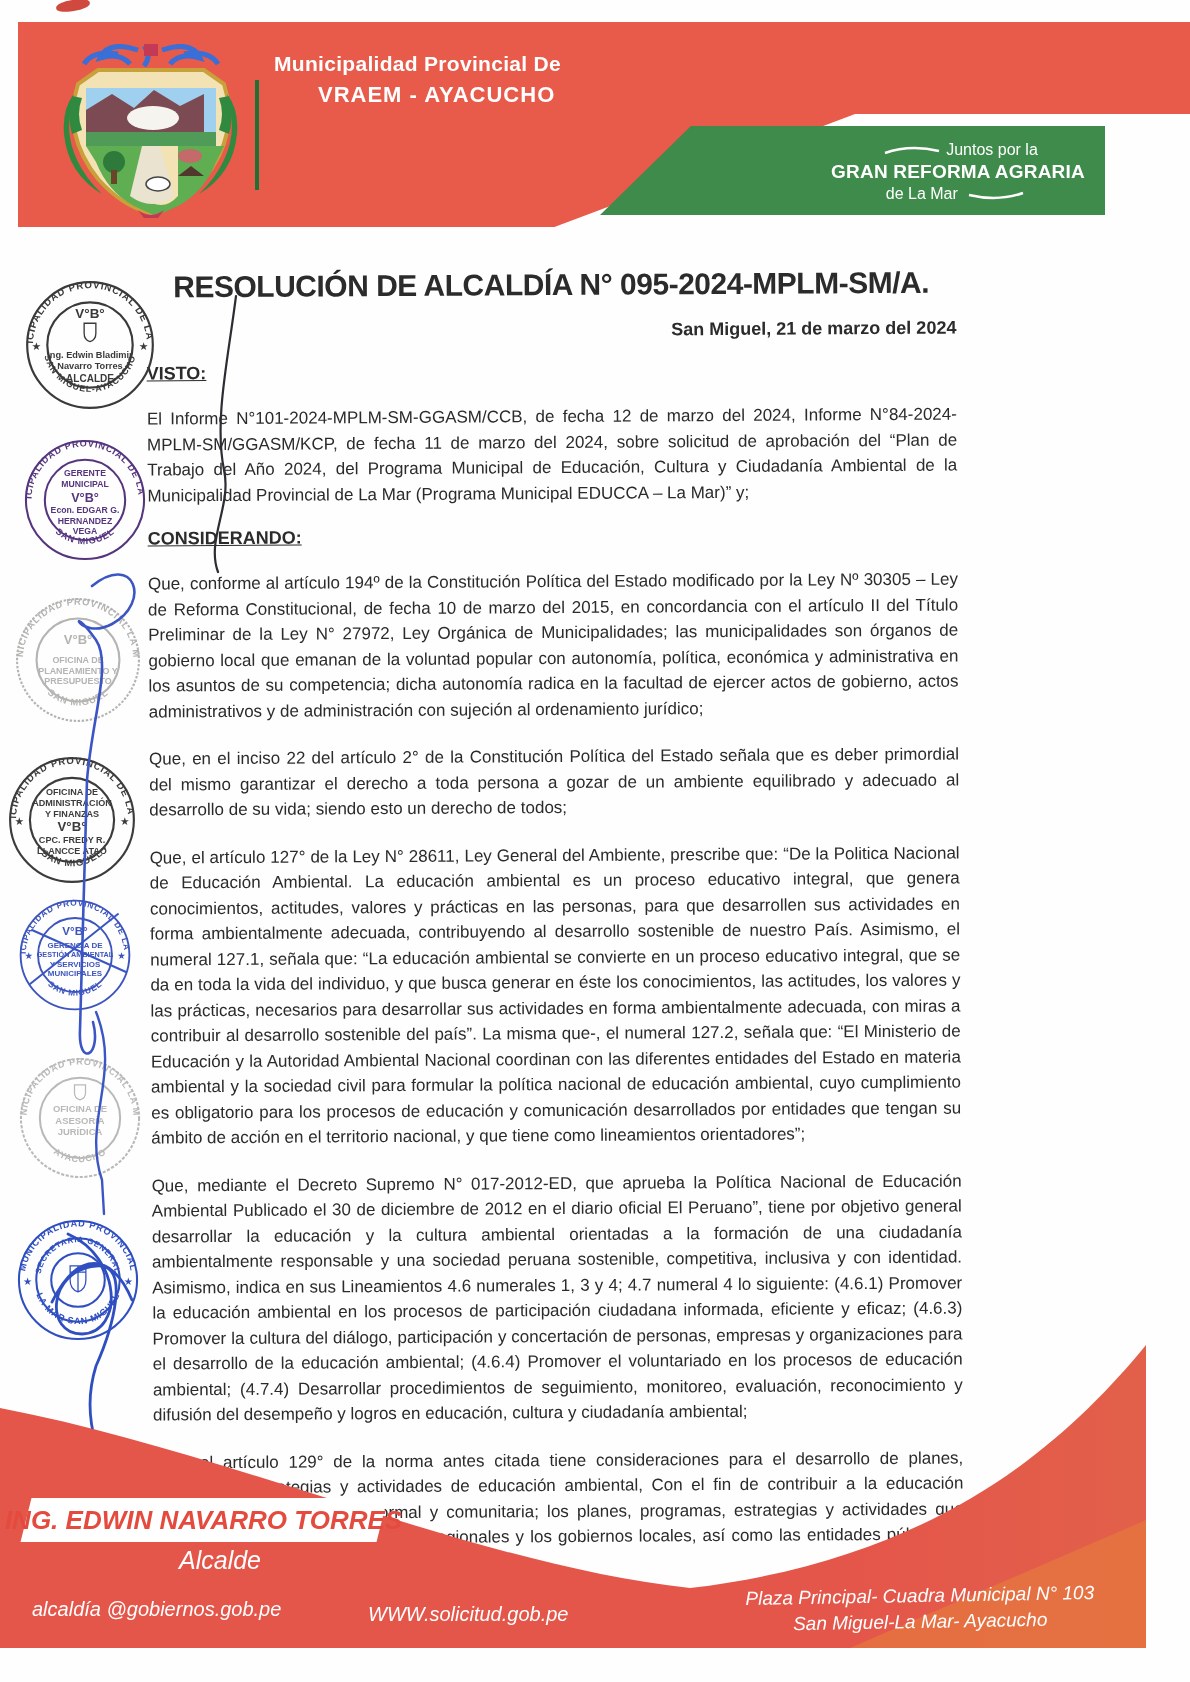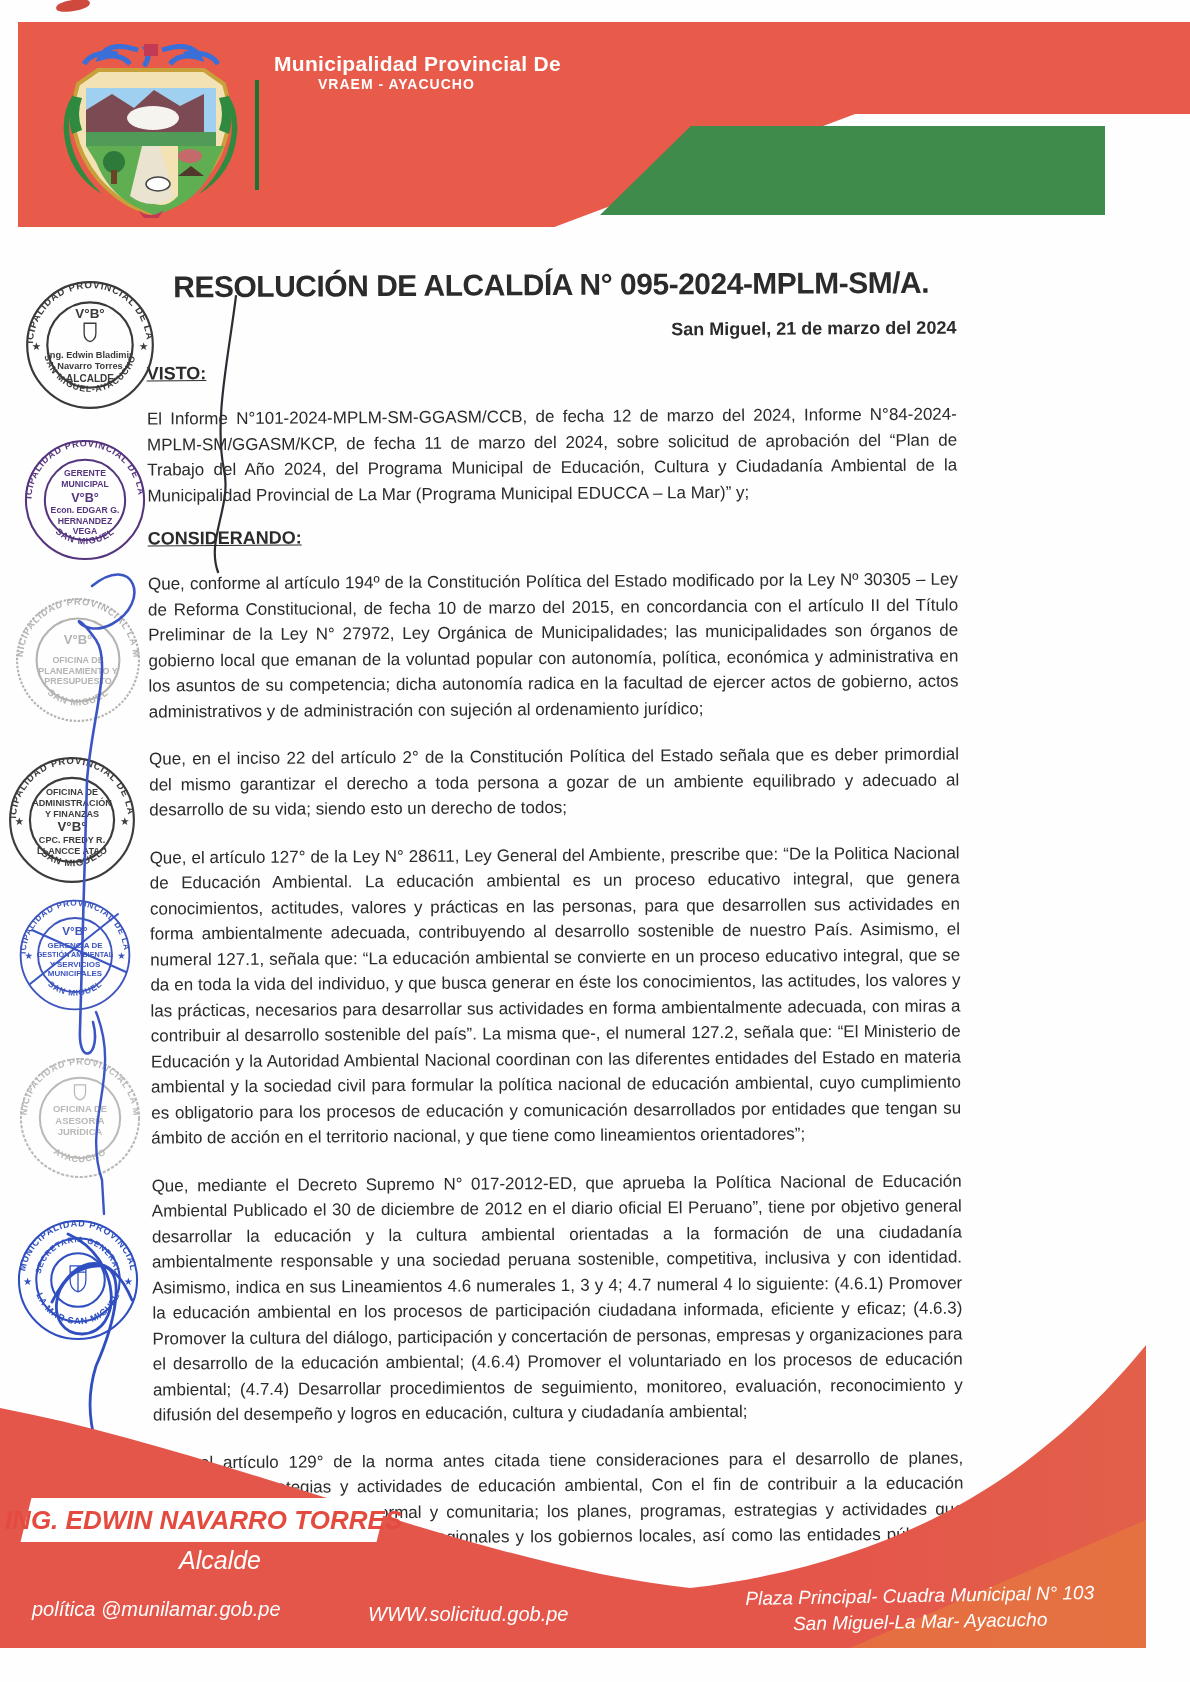--- a/index.html
+++ b/index.html
@@ -8,21 +8,21 @@
   
   .hdr{position:absolute;left:18px;top:22px;width:1167px;height:205px;padding-left:12px;}
   .hdr-red{position:absolute;inset:0;background:#e85a49;
            clip-path:polygon(0 0,100% 0,100% 44.9%,71% 44.9%,45.5% 100%,0 100%);}
   .hdr-green{position:absolute;left:582px;top:104px;width:505px;height:89px;background:#3f8b4b;
              clip-path:polygon(0 100%,18% 0,100% 0,100% 100%);}
   .hdr-sep{position:absolute;left:237px;top:58px;width:4px;height:110px;background:#1f7033;}
   .org-block{position:absolute;left:256px;top:30px;width:400px;color:#fff;}
   .org-line1{font-size:21px;font-weight:bold;letter-spacing:.3px;}
   .org-name{font-size:72px;font-weight:bold;line-height:1.05;letter-spacing:-1px;margin-left:-2px;}
-  .org-region{font-size:14px;font-weight:bold;letter-spacing:1px;margin-left:44px;}
+  .org-region{font-size:22px;font-weight:bold;letter-spacing:1px;margin-top:6px;margin-left:44px;}
   .banner-text{position:absolute;left:790px;top:118px;width:300px;color:#fff;text-align:center;line-height:1.25;}
   .banner-l1{font-size:16px;}
   .banner-l2{font-size:19px;font-weight:bold;letter-spacing:.2px;}
   .banner-l3{font-size:16px;}
   .swoosh{vertical-align:middle;margin:0 6px;}
   .mark{position:absolute;left:56px;top:0;width:34px;height:11px;background:#d0493e;border-radius:50% 40% 50% 40%;transform:rotate(-8deg);}
   
   .doc{position:absolute;left:150px;top:268px;width:810px;transform:rotate(-.35deg);color:#2b2b2b;}
   .doc-title{text-align:center;font-size:30px;font-weight:bold;letter-spacing:-.5px;}
   .doc-date{text-align:right;font-size:18px;font-weight:bold;margin-top:18px;}
@@ -83,20 +83,33 @@
       <path d="M80,166 q12,10 26,0 l-6,8 h-14 z" fill="#c23a56"></path>
     </svg>
 
     <div class="hdr-sep"></div>
 
     <div class="org-block">
       <div class="org-line1">Municipalidad Provincial De</div>
       <div class="org-region">VRAEM - AYACUCHO</div>
     </div>
 
+    <div class="banner-text">
+      <div class="banner-l1">
+        <svg class="swoosh" width="56" height="10" viewBox="0 0 56 10">
+          <path d="M1,7 C18,1 38,1 55,5" stroke="#fff" stroke-width="2.4" fill="none"></path>
+          </svg><span>Juntos por la</span>
+      </div>
+      <div class="banner-l2">GRAN REFORMA AGRARIA</div>
+      <div class="banner-l3"><span>de La Mar</span>
+        <svg class="swoosh" width="56" height="10" viewBox="0 0 56 10">
+          <path d="M1,5 C18,9 38,9 55,3" stroke="#fff" stroke-width="2.4" fill="none"></path>
+          </svg>
+      </div>
+    </div>
   </div>
 
   <div class="doc">
     <div class="doc-title">RESOLUCIÓN DE ALCALDÍA N° 095-2024-MPLM-SM/A.</div>
     <div class="doc-date">San Miguel, 21 de marzo del 2024</div>
     <div class="doc-head">VISTO:</div>
     <p>El Informe N°101-2024-MPLM-SM-GGASM/CCB, de fecha 12 de marzo del 2024, Informe N°84-2024-MPLM-SM/GGASM/KCP, de fecha 11 de marzo del 2024, sobre solicitud de aprobación del “Plan de Trabajo del Año 2024, del Programa Municipal de Educación, Cultura y Ciudadanía Ambiental de la Municipalidad Provincial de La Mar (Programa Municipal EDUCCA – La Mar)” y;</p>
     <div class="doc-head">CONSIDERANDO:</div>
     <p>Que, conforme al artículo 194º de la Constitución Política del Estado modificado por la Ley Nº 30305 – Ley de Reforma Constitucional, de fecha 10 de marzo del 2015, en concordancia con el artículo II del Título Preliminar de la Ley N° 27972, Ley Orgánica de Municipalidades; las municipalidades son órganos de gobierno local que emanan de la voluntad popular con autonomía, política, económica y administrativa en los asuntos de su competencia; dicha autonomía radica en la facultad de ejercer actos de gobierno, actos administrativos y de administración con sujeción al ordenamiento jurídico;</p>
     <p>Que, en el inciso 22 del artículo 2° de la Constitución Política del Estado señala que es deber primordial del mismo garantizar el derecho a toda persona a gozar de un ambiente equilibrado y adecuado al desarrollo de su vida; siendo esto un derecho de todos;</p>
@@ -242,20 +255,20 @@
     </defs>
     <path d="M 0,78 C 230,122 480,236 690,258 C 930,230 1060,120 1146,15 L 1146,318 L 0,318 Z" fill="url(#fg)"></path>
     <path d="M 850,318 L 1146,190 L 1146,318 Z" fill="#e5773f" opacity="0.75"></path>
   </svg>
 
   <div class="ribbon">
     <span>ING. EDWIN NAVARRO TORRES</span>
   </div>
   <div class="ftr-alcalde">Alcalde</div>
 
-  <div class="ftr-mail">política @munilamar.gob.pe</div>
+  <div class="ftr-mail">alcaldía @gobiernos.gob.pe</div>
   <div class="ftr-web">WWW.solicitud.gob.pe</div>
   <div class="ftr-addr">
     <div>Plaza Principal- Cuadra Municipal N° 103</div>
     <div>San Miguel-La Mar- Ayacucho</div>
   </div>
 
 </div>
 
 </body></html>

